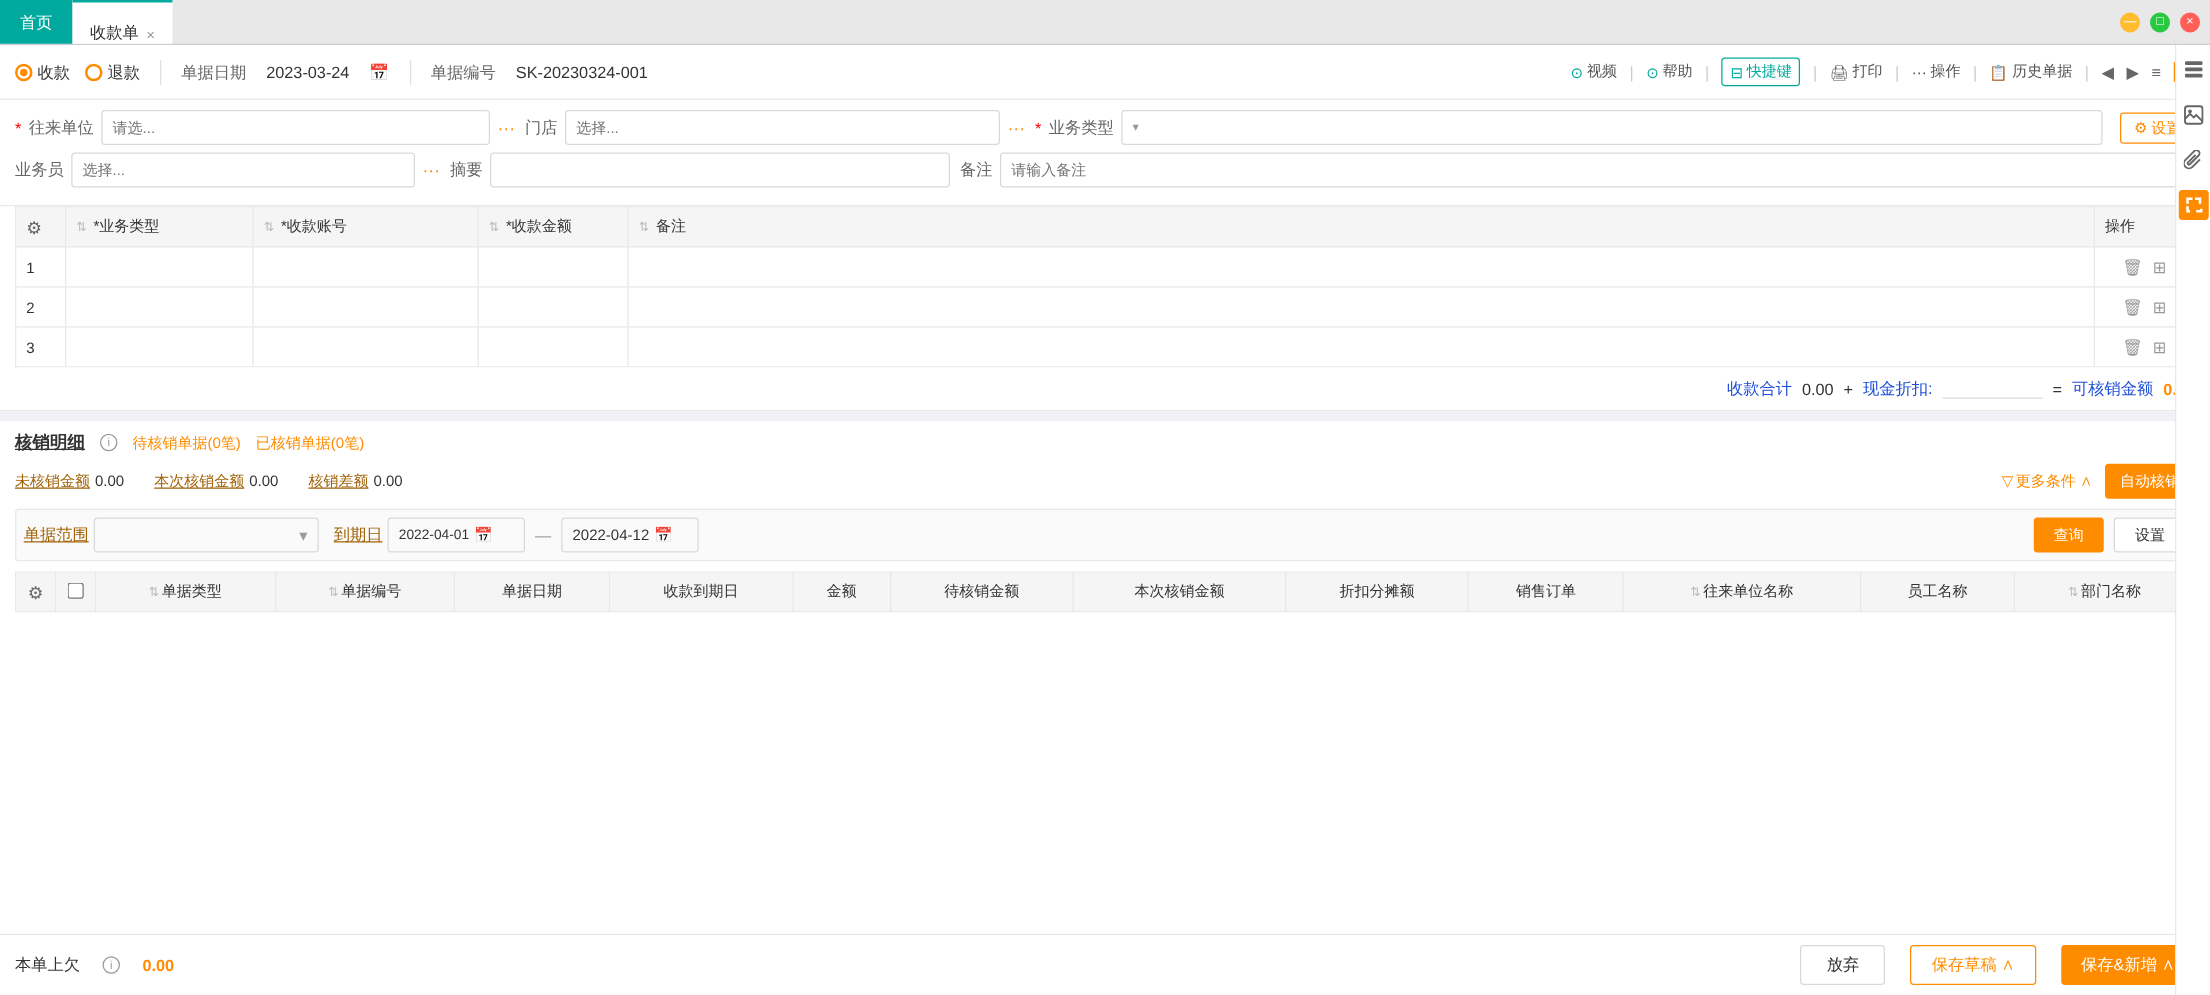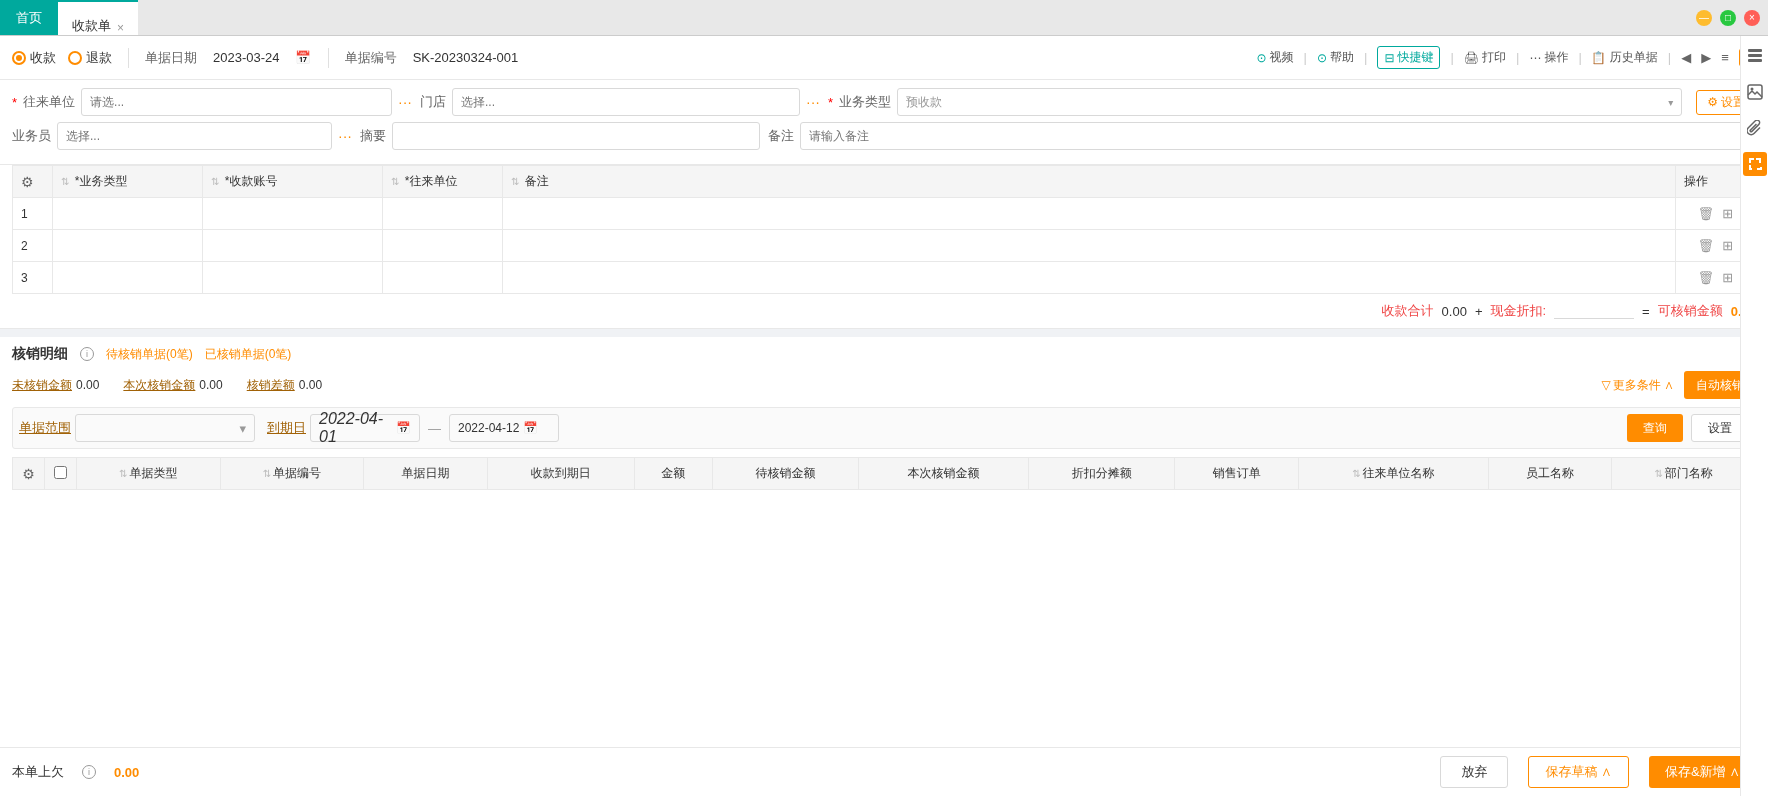--- a/index.html
+++ b/index.html
@@ -61,29 +61,29 @@
     .col-ops { width: 80px; text-align: center; }
     .col-num { width: 40px; text-align: center; }
     .col-settle { width: 150px; }
     .col-account { width: 180px; }
     .col-amount { width: 120px; }
     .op-icons { display: flex; justify-content: center; gap: 8px; }
     .op-icon { cursor: pointer; color: #999; font-size: 13px; }
 
     
     .summary-row { display: flex; align-items: center; justify-content: flex-end; padding: 8px 12px; gap: 8px; border-bottom: 1px solid #e8e8e8; font-size: 13px; }
-    .summary-label { color: #ef4444; }
+    .summary-label { color: #1d4ed8; }
     .summary-val { color: #333; }
     .summary-orange { color: #ff8c00; font-weight: 600; }
     .discount-input { border: none; border-bottom: 1px solid #d9d9d9; width: 80px; outline: none; text-align: right; padding: 0 4px; font-size: 13px; }
 
     
     .section { padding: 8px 12px; }
     .section-header { display: flex; align-items: center; gap: 12px; margin-bottom: 8px; }
-    .section-title { font-size: 14px; font-weight: 600; color: #333; }
+    .section-title { font-size: 14px; font-weight: 600; color: #333; text-decoration: underline; }
     .section-tab { color: #ff8c00; font-size: 12px; cursor: pointer; }
     .stats-row { display: flex; align-items: center; gap: 24px; margin-bottom: 8px; font-size: 12px; }
     .stat-item { display: flex; align-items: center; gap: 4px; }
     .stat-label { color: #a16207; text-decoration: underline; }
     .stat-val { color: #333; }
     .filter-row { display: flex; align-items: center; gap: 12px; margin-bottom: 8px; padding: 6px; background: #fafafa; border: 1px solid #e8e8e8; border-radius: 3px; }
     .filter-field { display: flex; align-items: center; gap: 4px; }
     .filter-select { border: 1px solid #d9d9d9; border-radius: 3px; padding: 3px 8px; height: 28px; display: flex; align-items: center; gap: 6px; cursor: pointer; min-width: 180px; }
     .filter-select .chev { color: #999; margin-left: auto; }
     .date-input { border: 1px solid #d9d9d9; border-radius: 3px; padding: 3px 8px; height: 28px; width: 110px; font-size: 12px; display: flex; align-items: center; gap: 4px; }
@@ -206,21 +206,20 @@
       </div>
       <div class="form-field" style="max-width:400px;">
         <span class="field-label">门店</span>
         <input class="form-input" type="text" placeholder="选择..." style="">
         <span class="ellipsis-btn">···</span>
       </div>
       <div class="form-field">
         <span class="required-star">*</span>
         <span class="field-label">业务类型</span>
         <div class="form-select">
-          <span class="select-val">预收款</span>
           <span class="chev">▾</span>
         </div>
         <span style="margin-left:8px;" class="settings-btn">
           <span>⚙</span>
           <span>设置</span>
         </span>
       </div>
     </div>
     <div class="form-row">
       <div class="form-field" style="max-width:340px;">
@@ -249,21 +248,21 @@
           <th class="col-settle">
             <span class="sort-icon">⇅</span>
             <span>*业务类型</span>
           </th>
           <th class="col-account">
             <span class="sort-icon">⇅</span>
             <span>*收款账号</span>
           </th>
           <th class="col-amount">
             <span class="sort-icon">⇅</span>
-            <span>*往来单位</span>
+            <span>*收款金额</span>
           </th>
           <th>
             <span class="sort-icon">⇅</span>
             <span>备注</span>
           </th>
           <th class="col-ops">
             <span>操作</span>
           </th>
         </tr>
       </thead>
@@ -357,21 +356,21 @@
       <div class="filter-field">
         <span class="stat-label">单据范围</span>
         <div class="filter-select">
           <span style="color:#999;font-size:12px;"></span>
           <span class="chev">▾</span>
         </div>
       </div>
       <div class="filter-field">
         <span class="stat-label">到期日</span>
         <div class="date-input">
-          <span style="font-size:16px;font-style:italic;">2022-04-01</span>
+          <span style="font-size:11px;">2022-04-01</span>
           <span style="color:#999;">📅</span>
         </div>
         <span style="color:#999;padding:0 4px;">—</span>
         <div class="date-input">
           <span style="font-size:12px;">2022-04-12</span>
           <span style="color:#999;">📅</span>
         </div>
       </div>
       <div style="margin-left:auto;display:flex;gap:8px;">
         <button class="btn-primary">查询</button>

